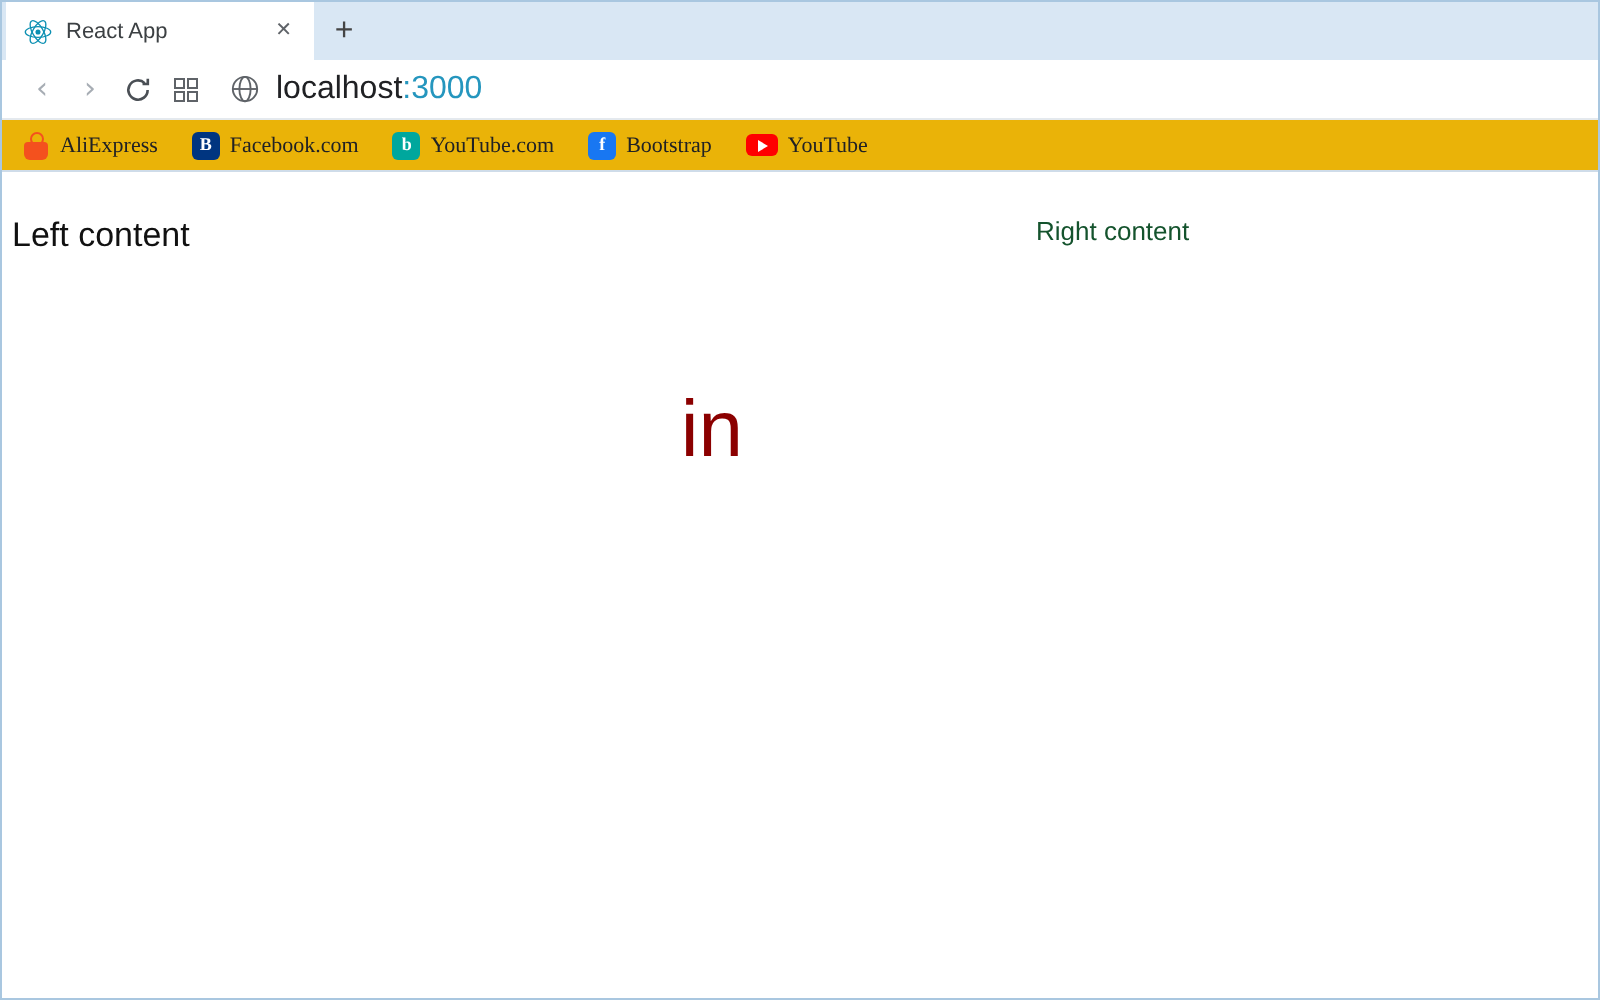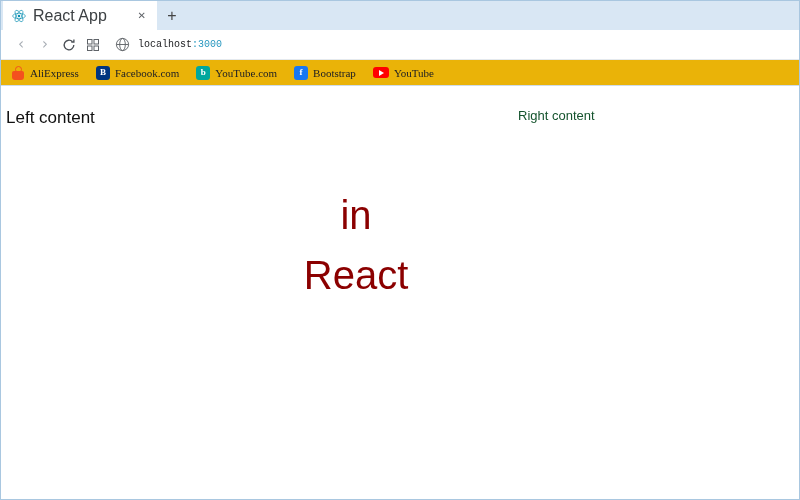--- a/index.html
+++ b/index.html
@@ -11,31 +11,31 @@
     border:1px solid #a9c7e0;
     display:flex; flex-direction:column; overflow:hidden;
   }
 
   
   .tabstrip{ height:29px; background:#d9e7f4; display:flex; align-items:stretch; flex:0 0 auto; }
   .tab{
     width:154px; background:#fff; display:flex; align-items:center;
     gap:7px; padding:0 8px; margin-left:2px;
   }
-  .tab-title{ font-size:16px; color:#3c4043; flex:1; white-space:nowrap; overflow:hidden; }
+  .tab-title{ font-size:11px; color:#3c4043; flex:1; white-space:nowrap; overflow:hidden; }
   .tab-close{ font-size:10px; color:#5f6368; line-height:1; padding:2px 3px; cursor:default; }
   .newtab-btn{ width:30px; display:flex; align-items:center; justify-content:center; font-size:16px; color:#444; }
   .logo-wrap{ width:15px; height:15px; display:flex; align-items:center; justify-content:center; }
 
   
   .navbar{ height:30px; background:#fff; border-bottom:1px solid #e4e9ee; display:flex; align-items:center; padding:0 8px; flex:0 0 auto; }
   .nav-btn{ width:24px; height:24px; display:flex; align-items:center; justify-content:center; }
   .chev{ font-size:15px; color:#a7adb4; font-family:"DejaVu Sans", sans-serif; line-height:1; }
   .address{ display:flex; align-items:center; gap:8px; margin-left:10px; }
-  .url{ font-size:10px;font-family:Liberation Mono, monospace; }
+  .url{ font-size:16px; }
   .url-host{ color:#202124; }
 
   
   .bookmarks{ height:26px; background:#eab308; border-bottom:1px solid #cfdce9; display:flex; align-items:center; padding:0 10px; gap:17px; flex:0 0 auto;font-family:Liberation Serif, serif; }
   .bookmark{ display:flex; align-items:center; gap:5px; font-size:11px; color:#202124; }
   .fav{
     width:14px; height:14px; border-radius:3px;
     display:flex; align-items:center; justify-content:center;
     color:#fff; font-size:9px; font-weight:bold; line-height:1;
   }
@@ -140,17 +140,16 @@
       <span>YouTube</span>
     </div>
 
   </div>
 
   <div class="page">
     <div class="col-left">Left content</div>
     <div class="col-right">Right content</div>
     <div class="heading" style="color: rgb(139, 0, 0);">
       <div class="heading-line">in</div>
-      <div class="heading-line">React</div>
     </div>
   </div>
 
 </div>
 
 </body></html>

